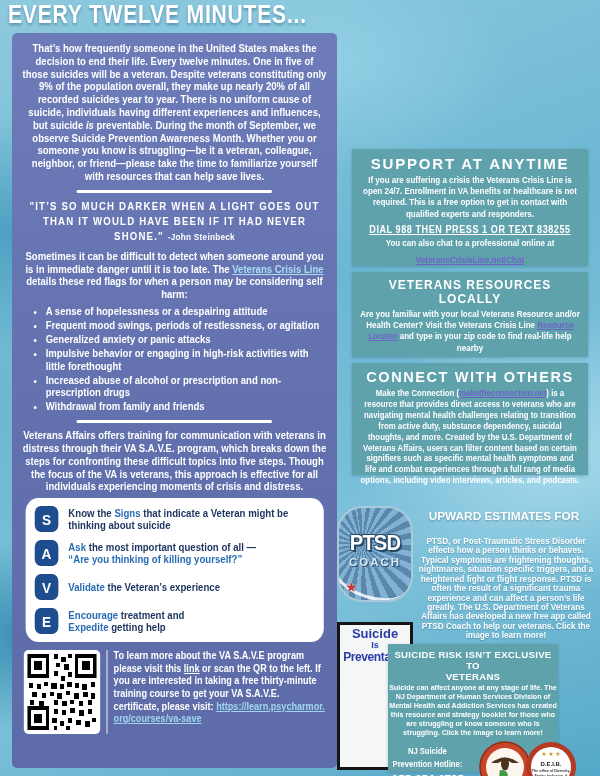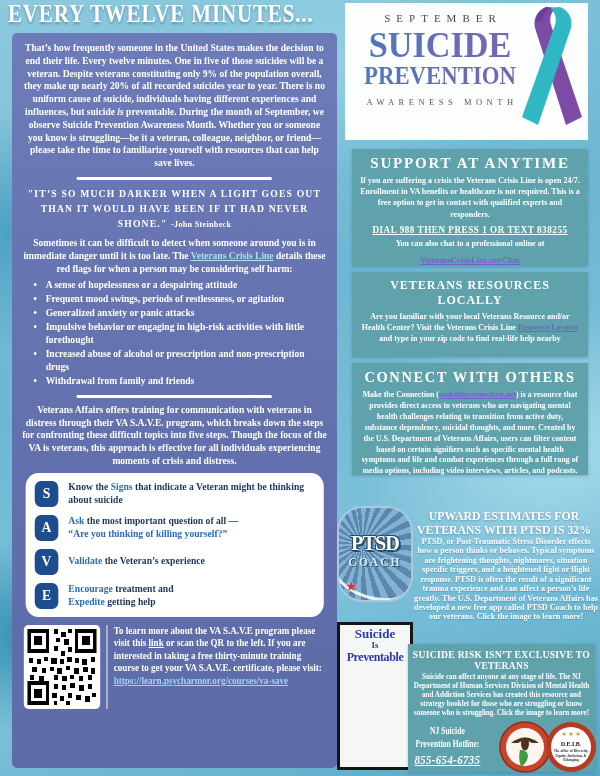--- a/index.html
+++ b/index.html
@@ -1,17 +1,17 @@
 <!DOCTYPE html>
 <html><head>
 <meta charset="utf-8">
 <style>
   html,body{margin:0;padding:0;}
   .page{position:relative;width:600px;height:776px;overflow:hidden;
-    font-family:Liberation Serif, serif;
+    font-family:Liberation Sans, sans-serif;
     background:
       radial-gradient(ellipse 220px 160px at 6% 82%, rgba(36,130,168,.85) 0%, rgba(36,130,168,0) 60%),
       radial-gradient(ellipse 260px 200px at 2% 30%, rgba(47,140,180,.6) 0%, rgba(47,140,180,0) 60%),
       radial-gradient(ellipse 300px 220px at 92% 58%, rgba(170,220,238,.9) 0%, rgba(170,220,238,0) 65%),
       radial-gradient(ellipse 260px 160px at 55% 8%, rgba(150,210,230,.8) 0%, rgba(150,210,230,0) 70%),
       linear-gradient(160deg,#8ecade 0%,#6db7d3 40%,#7fc2da 70%,#55a8c9 100%);}
   
   .title{position:absolute;left:8px;top:0;margin:0;color:#fff;font-size:25px;font-weight:bold;
     letter-spacing:1px;white-space:nowrap;transform:scaleX(.84);transform-origin:0 50%;
     text-shadow:0 2px 3px rgba(10,40,90,.35);}
@@ -51,21 +51,21 @@
   .suicide{font-size:36px;line-height:1;transform:scaleX(.95);}
   .prevention{font-size:24.5px;line-height:1.1;transform:scaleX(.93);}
   .awareness{font-size:8.5px;letter-spacing:4.5px;color:#5a5a5a;margin-top:7px;padding-left:4px;}
   .ribbon{position:absolute;right:4px;top:2px;width:64px;height:130px;}
   
   .teal-box{position:absolute;background:#5fa2ac;color:#fff;text-align:center;box-sizing:border-box;
     padding:5px 8px;box-shadow:0 1px 3px rgba(20,60,80,.25);}
   .tb1{left:352px;top:149px;width:236px;height:117px;}
   .tb2{left:352px;top:272px;width:236px;height:85px;text-align:center;}
   .tb3{left:352px;top:363px;width:236px;height:112px;}
-  .tb4{left:408px;top:644px;width:187px;height:128px;padding:4px 1px;}
+  .tb4{left:388px;top:644px;width:170px;height:128px;padding:4px 1px;}
   .tb-header{font-size:15px;letter-spacing:1.8px;font-weight:600;margin:1px 0 3px;}
   .tb2 .tb-header{font-size:12px;letter-spacing:1px;}
   .tb3 .tb-header{font-size:14.5px;letter-spacing:1.6px;}
   .tb-body{font-size:8.8px;line-height:1.27;font-weight:bold;margin:0;}
   .tb3 .tb-body{font-size:8.6px;}
   .dial{font-size:10px;letter-spacing:.6px;font-weight:bold;text-decoration:underline;margin:4px 0 3px;white-space:nowrap;}
   a.plink{color:#6f63c9;font-weight:bold;text-decoration:underline;cursor:pointer;}
   .chatlink{font-size:9px;display:inline-block;margin-top:2px;}
   .tb4 .tb-header{font-size:9.6px;letter-spacing:.3px;margin:1px 0 2px;line-height:1.15;}
   .tb4 .tb-body{font-size:7.8px;line-height:1.15;}
@@ -219,33 +219,20 @@
               </g>
             </svg>
           </div>
           <div class="vdiv"></div>
           <p class="qr-text"><span>To learn more about the VA S.A.V.E program please visit this </span><a class="wlink">link</a><span> or scan the QR to the left. If you are interested in taking a free thirty-minute training course to get your VA S.A.V.E. certificate, please visit: </span><a class="url">https://learn.psycharmor.org/courses/va-save</a></p>
         </div>
       </div>
     </div>
   </div>
 
-  <div class="logo-card">
-    <div class="logo-text">
-      <div class="september">SEPTEMBER</div>
-      <div class="suicide gradword">SUICIDE</div>
-      <div class="prevention gradword">PREVENTION</div>
-      <div class="awareness">AWARENESS MONTH</div>
-    </div>
-    <svg class="ribbon" viewBox="0 0 64 130" aria-hidden="true">
-      <path d="M26,2 C16,6 12,16 16,26 L46,120 L62,112 L31,20 C29,13 31,6 37,3 Z" fill="#7c4ba6"></path>
-      <path d="M40,2 C50,6 54,16 50,26 L18,120 L2,112 L35,20 C37,13 35,6 29,3 Z" fill="#2fb7c4"></path>
-      <path d="M26,2 C20,5 16,10 16,17 L22,16 C23,10 26,5 32,3 Z" fill="#6a3e92"></path>
-    </svg>
-  </div>
 
   <div class="teal-box tb1">
     <div class="tb-header">SUPPORT AT ANYTIME</div>
     <div class="condense">
       <p class="tb-body">If you are suffering a crisis the Veterans Crisis Line is open 24/7. Enrollment in VA benefits or healthcare is not required. This is a free option to get in contact with qualified experts and responders.</p>
       <div class="dial">DIAL 988 THEN PRESS 1 OR TEXT 838255</div>
       <p class="tb-body">You can also chat to a professional online at</p>
       <a class="plink chatlink">VeteransCrisisLine.net/Chat</a>
     </div>
   </div>
@@ -265,21 +252,20 @@
   </div>
 
   <div class="ptsd-logo">
     <div class="ptsd-swoosh"></div>
     <div class="ptsd-word">PTSD</div>
     <div class="coach-word">COACH</div>
     <div class="ptsd-star">★</div>
   </div>
   <div class="ptsd-header">
     <span>UPWARD ESTIMATES FOR</span><br>
-    <span>VETERANS WITH PTSD IS 32%</span>
   </div>
   <p class="ptsd-body">PTSD, or Post-Traumatic Stress Disorder effects how a person thinks or behaves. Typical symptoms are frightening thoughts, nightmares, situation specific triggers, and a heightened fight or flight response. PTSD is often the result of a significant trauma experience and can affect a person’s life greatly.  The U.S. Department of Veterans Affairs has developed  a new free app called PTSD  Coach to help our veterans. Click the image to learn more!</p>
 
   <div class="prevent-card">
     <div class="prevent-title">
       <div class="pt1">Suicide</div>
       <div class="pt2">Is</div>
       <div class="pt3">Preventable</div>
     </div>
   </div>

